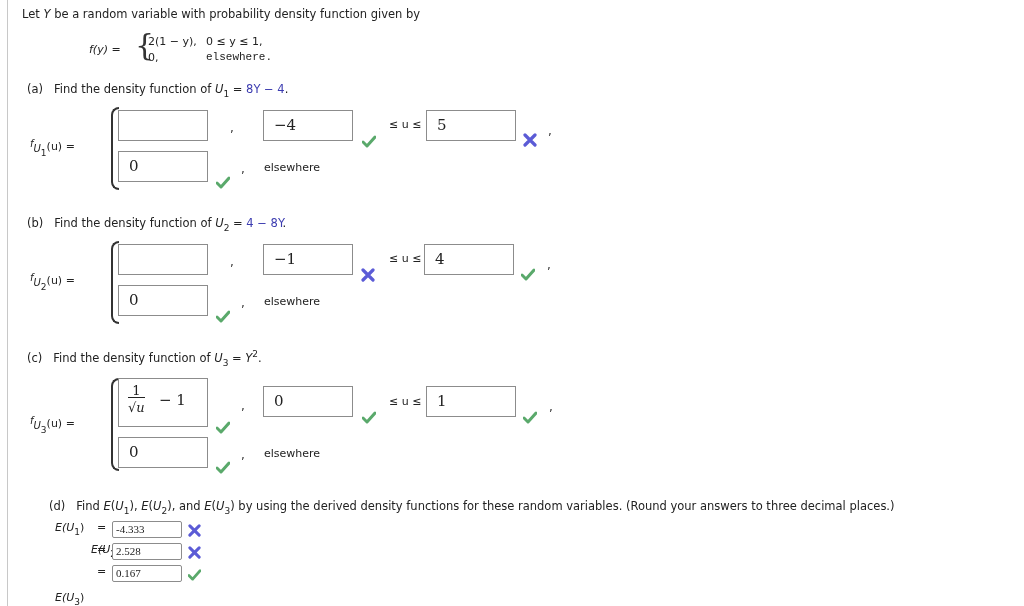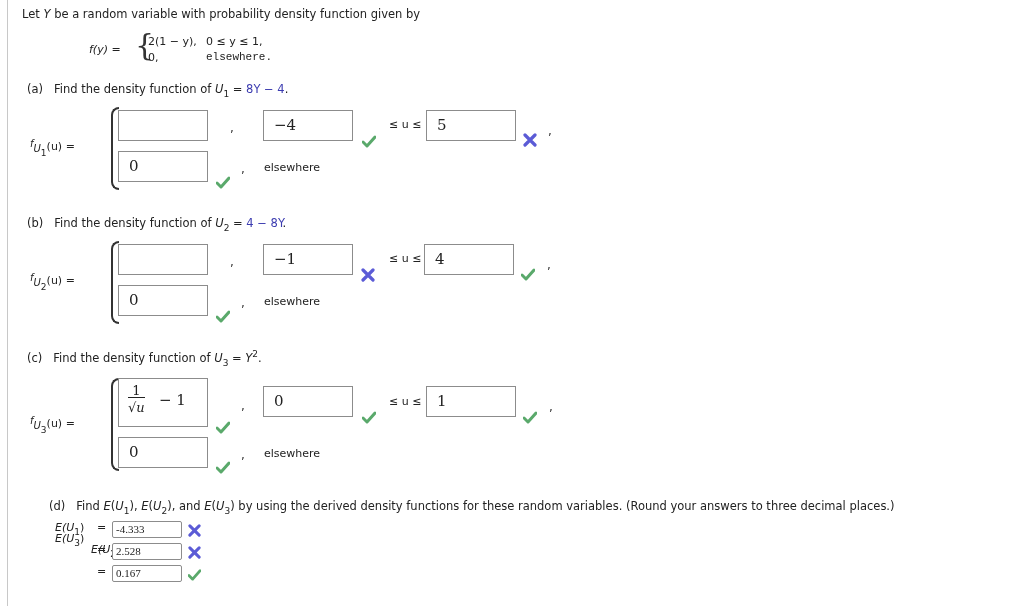--- a/index.html
+++ b/index.html
@@ -202,21 +202,21 @@
 
   <div class="abs it" style="left:55px; top:543px; font-size:11px;margin-left:36px;">
     <span>E(U</span><span class="sub" style="font-style:normal;">2</span><span style="font-style:normal;">)</span>
   </div>
   <div class="abs" style="left:97px; top:543px; font-size:11px;">=</div>
   <div class="smallbox" style="left:112px; top:543px;">2.528</div>
   <svg class="cross" style="left:188px; top:546px; width:13px; height:13px;" viewBox="0 0 14 14">
       <use href="#crs"></use>
     </svg>
 
-  <div class="abs it" style="left:55px; top:532px; font-size:11px;">
+  <div class="abs it" style="left:55px; top:591px; font-size:11px;">
     <span>E(U</span><span class="sub" style="font-style:normal;">3</span><span style="font-style:normal;">)</span>
   </div>
   <div class="abs" style="left:97px; top:565px; font-size:11px;">=</div>
   <div class="smallbox" style="left:112px; top:565px;">0.167</div>
   <svg class="check" style="left:188px; top:568px; width:13px; height:13px;" viewBox="0 0 14 14">
       <use href="#chk"></use>
     </svg>
 </div>
 
 </body></html>

